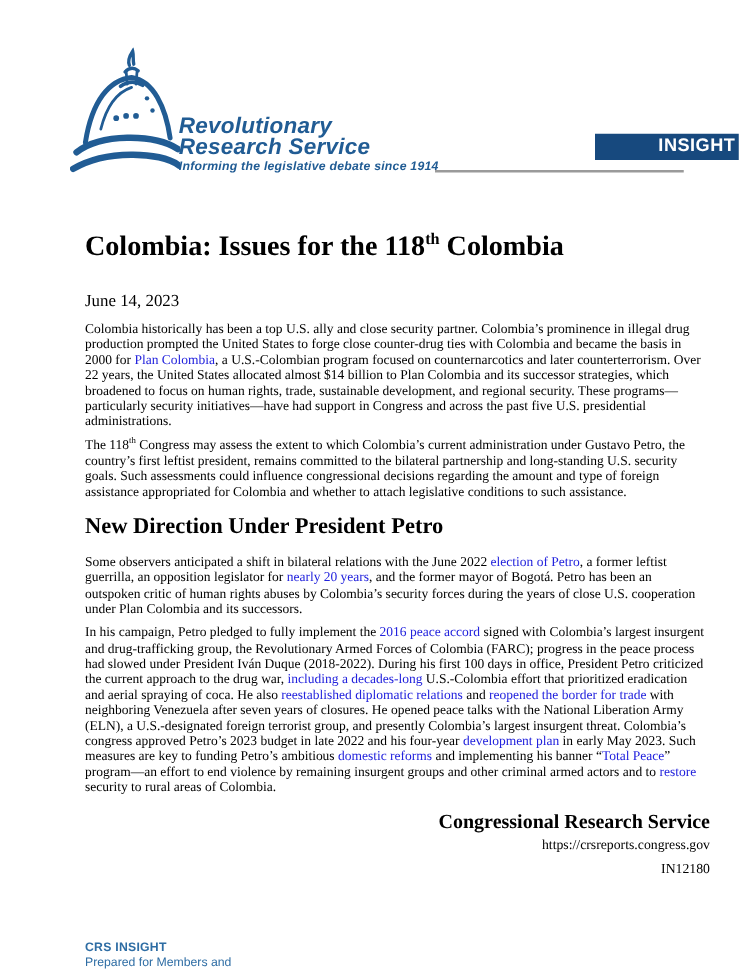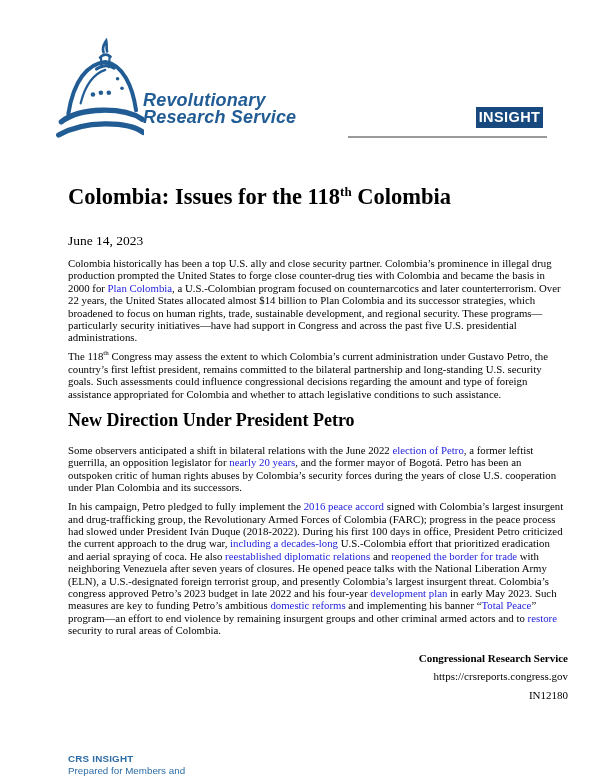--- a/index.html
+++ b/index.html
@@ -24,38 +24,38 @@
   }
   .logo-line{font-size:18px;line-height:17px;letter-spacing:.2px;}
   .tagline{
     font-size:9.8px;line-height:11px;margin-top:2px;letter-spacing:.2px;
     font-style:italic;white-space:nowrap;
   }
   .badge{
     position:absolute;left:476px;top:107px;width:67px;height:21px;
     background:var(--badge-bg);color:#fff;
     font-family:"Liberation Sans",sans-serif;font-weight:bold;font-size:14.5px;
-    line-height:21px;text-align:center;letter-spacing:.4px;
+    line-height:21px;text-align:center;letter-spacing:.4px;padding-left:48px;
   }
   .hdr-rule{position:absolute;left:348px;top:136px;width:199px;height:2px;background:var(--header-rule-gray);}
   
   main{position:absolute;left:68px;top:150px;width:500px;}
   h1{margin:33px 0 0;font-size:22.5px;line-height:27px;font-weight:bold;}
   h1 sup{font-size:13px;}
   sup{line-height:0;}
   .date{margin-top:23px;font-size:13.5px;line-height:15px;}
   p{margin:6.5px 0 0;font-size:10.8px;line-height:12.4px;text-align:left;}
   p.first{margin-top:9px;}
   p sup{font-size:7px;}
   h2{margin:13px 0 16px;font-size:18px;line-height:15px;font-weight:bold;}
   h2 + p{margin-top:6px;}
   .inline-link{color:var(--link-blue);text-decoration:none;cursor:pointer;}
   
   .ftr-right{margin-top:12px;text-align:right;font-size:11px;line-height:18.5px;}
-  .ftr-right .org{font-weight:bold;font-size:11px;}
+  .ftr-right .org{font-weight:bold;font-size:16px;}
   .ftr-right a{color:#000;text-decoration:none;}
   .ftr-left{
     position:absolute;left:68px;top:753px;width:473px;
     font-family:"Liberation Sans",sans-serif;font-size:9.8px;line-height:11.5px;
     color:var(--footer-blue);
   }
   .crs-insight{font-weight:bold;letter-spacing:.2px;}
   .committees-row{display:flex;align-items:center;}
   .committees-row span{white-space:nowrap;}
   .ftr-rule{flex:1;height:2px;background:var(--footer-line-blue);margin-left:7px;margin-top:2px;}
@@ -81,20 +81,21 @@
         <circle cx="42" cy="64" r="2.6"></circle>
           <circle cx="51" cy="62" r="2.6"></circle>
           <circle cx="60" cy="62" r="2.6"></circle>
         <circle cx="70" cy="46" r="2"></circle>
           <circle cx="75" cy="57" r="2"></circle>
       </g>
     </svg>
     <div class="logo-text">
       <div class="logo-line">Revolutionary</div>
       <div class="logo-line">Research Service</div>
+      <div class="tagline">Informing the legislative debate since 1914</div>
     </div>
     <div class="badge">INSIGHT</div>
     <div class="hdr-rule"></div>
   </div>
 
   <main>
     <h1><span>Colombia: Issues for the 118</span><span><sup>th</sup></span><span> Colombia</span></h1>
     <div class="date">June 14, 2023</div>
 
     <p class="first"><span>Colombia historically has been a top U.S. ally and close security partner. Colombia’s prominence in illegal drug production prompted the United States to forge close counter-drug ties with Colombia and became the basis in 2000 for </span><a href="#" class="inline-link">Plan Colombia</a><span>, a U.S.-Colombian program focused on counternarcotics and later counterterrorism. Over 22 years, the United States allocated almost $14 billion to Plan Colombia and its successor strategies, which broadened to focus on human rights, trade, sustainable development, and regional security. These programs—particularly security initiatives—have had support in Congress and across the past five U.S. presidential administrations.</span></p>

